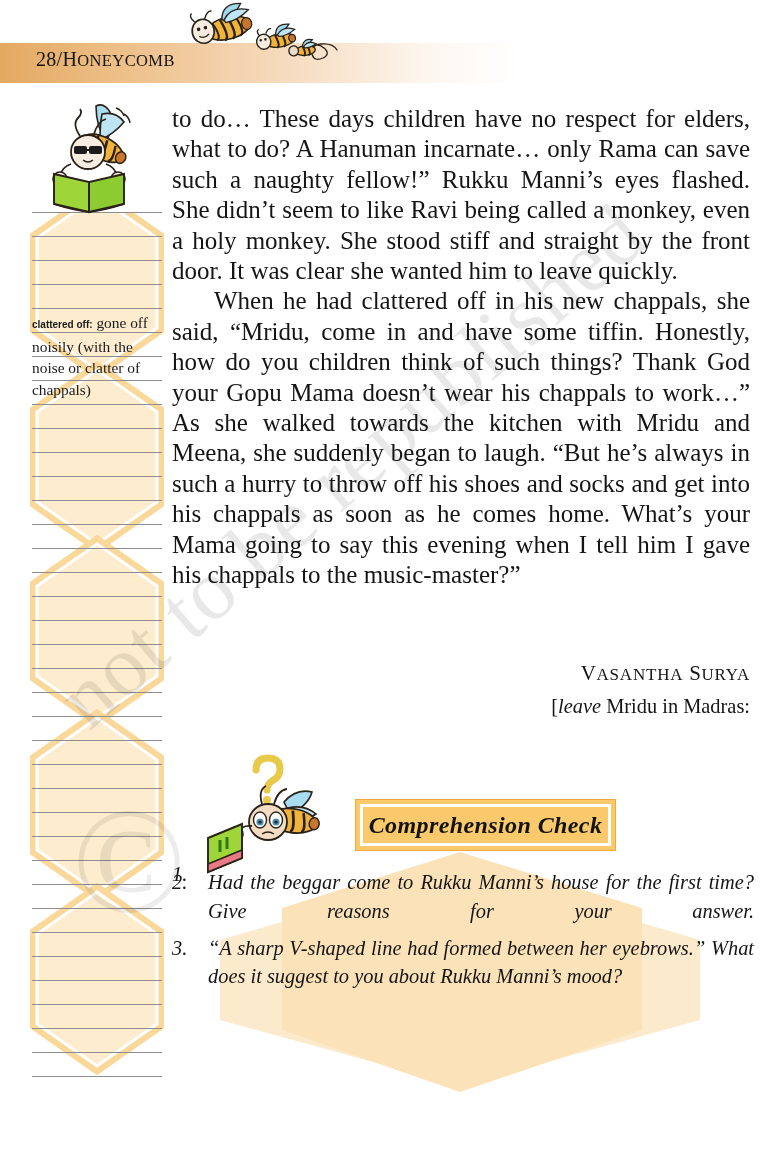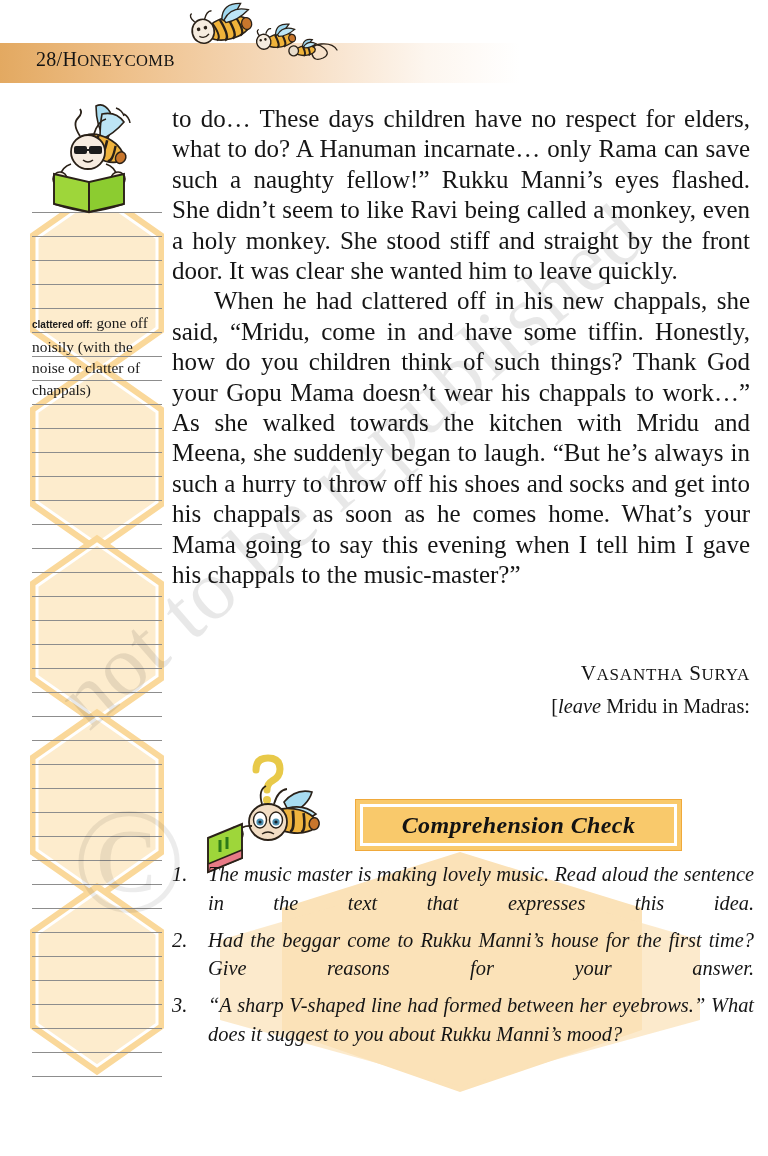--- a/index.html
+++ b/index.html
@@ -191,21 +191,21 @@
     left: 200px;
     top: 752px;
     width: 128px;
     height: 126px;
     z-index: 7;
   }
   #comprehension-banner {
     position: absolute;
     left: 355px;
     top: 799px;
-    width: 327px;
+    width: 261px;
     height: 52px;
     background: #f9c96b;
     border: 1px solid #f0a93b;
     box-sizing: border-box;
     z-index: 7;
     display: flex;
     align-items: center;
     justify-content: center;
   }
   #comprehension-banner::before {
@@ -483,21 +483,20 @@
 </div>
 
 <svg id="question-hex" viewBox="0 0 600 248">
   <polygon points="122,60 300,4 482,60 482,182 300,244 122,182" fill="#fbe2b8"></polygon>
   <polygon points="60,92 300,22 540,92 540,172 300,238 60,172" fill="#fbe2b8" opacity="0.72"></polygon>
 </svg>
 
 <ol id="questions">
   <li class="question-item q-justify-all">
     <span class="q-num">1.</span>
-    <span>The music master is making lovely music. Read aloud the sentence in the text that expresses this idea.</span>
   </li>
   <li class="question-item q-justify-all">
     <span class="q-num">2.</span>
     <span>Had the beggar come to Rukku Manni’s house for the first time? Give reasons for your answer.</span>
   </li>
   <li class="question-item">
     <span class="q-num">3.</span>
     <span>“A sharp V-shaped line had formed between her eyebrows.” What does it suggest to you about Rukku Manni’s mood?</span>
   </li>
 </ol>

